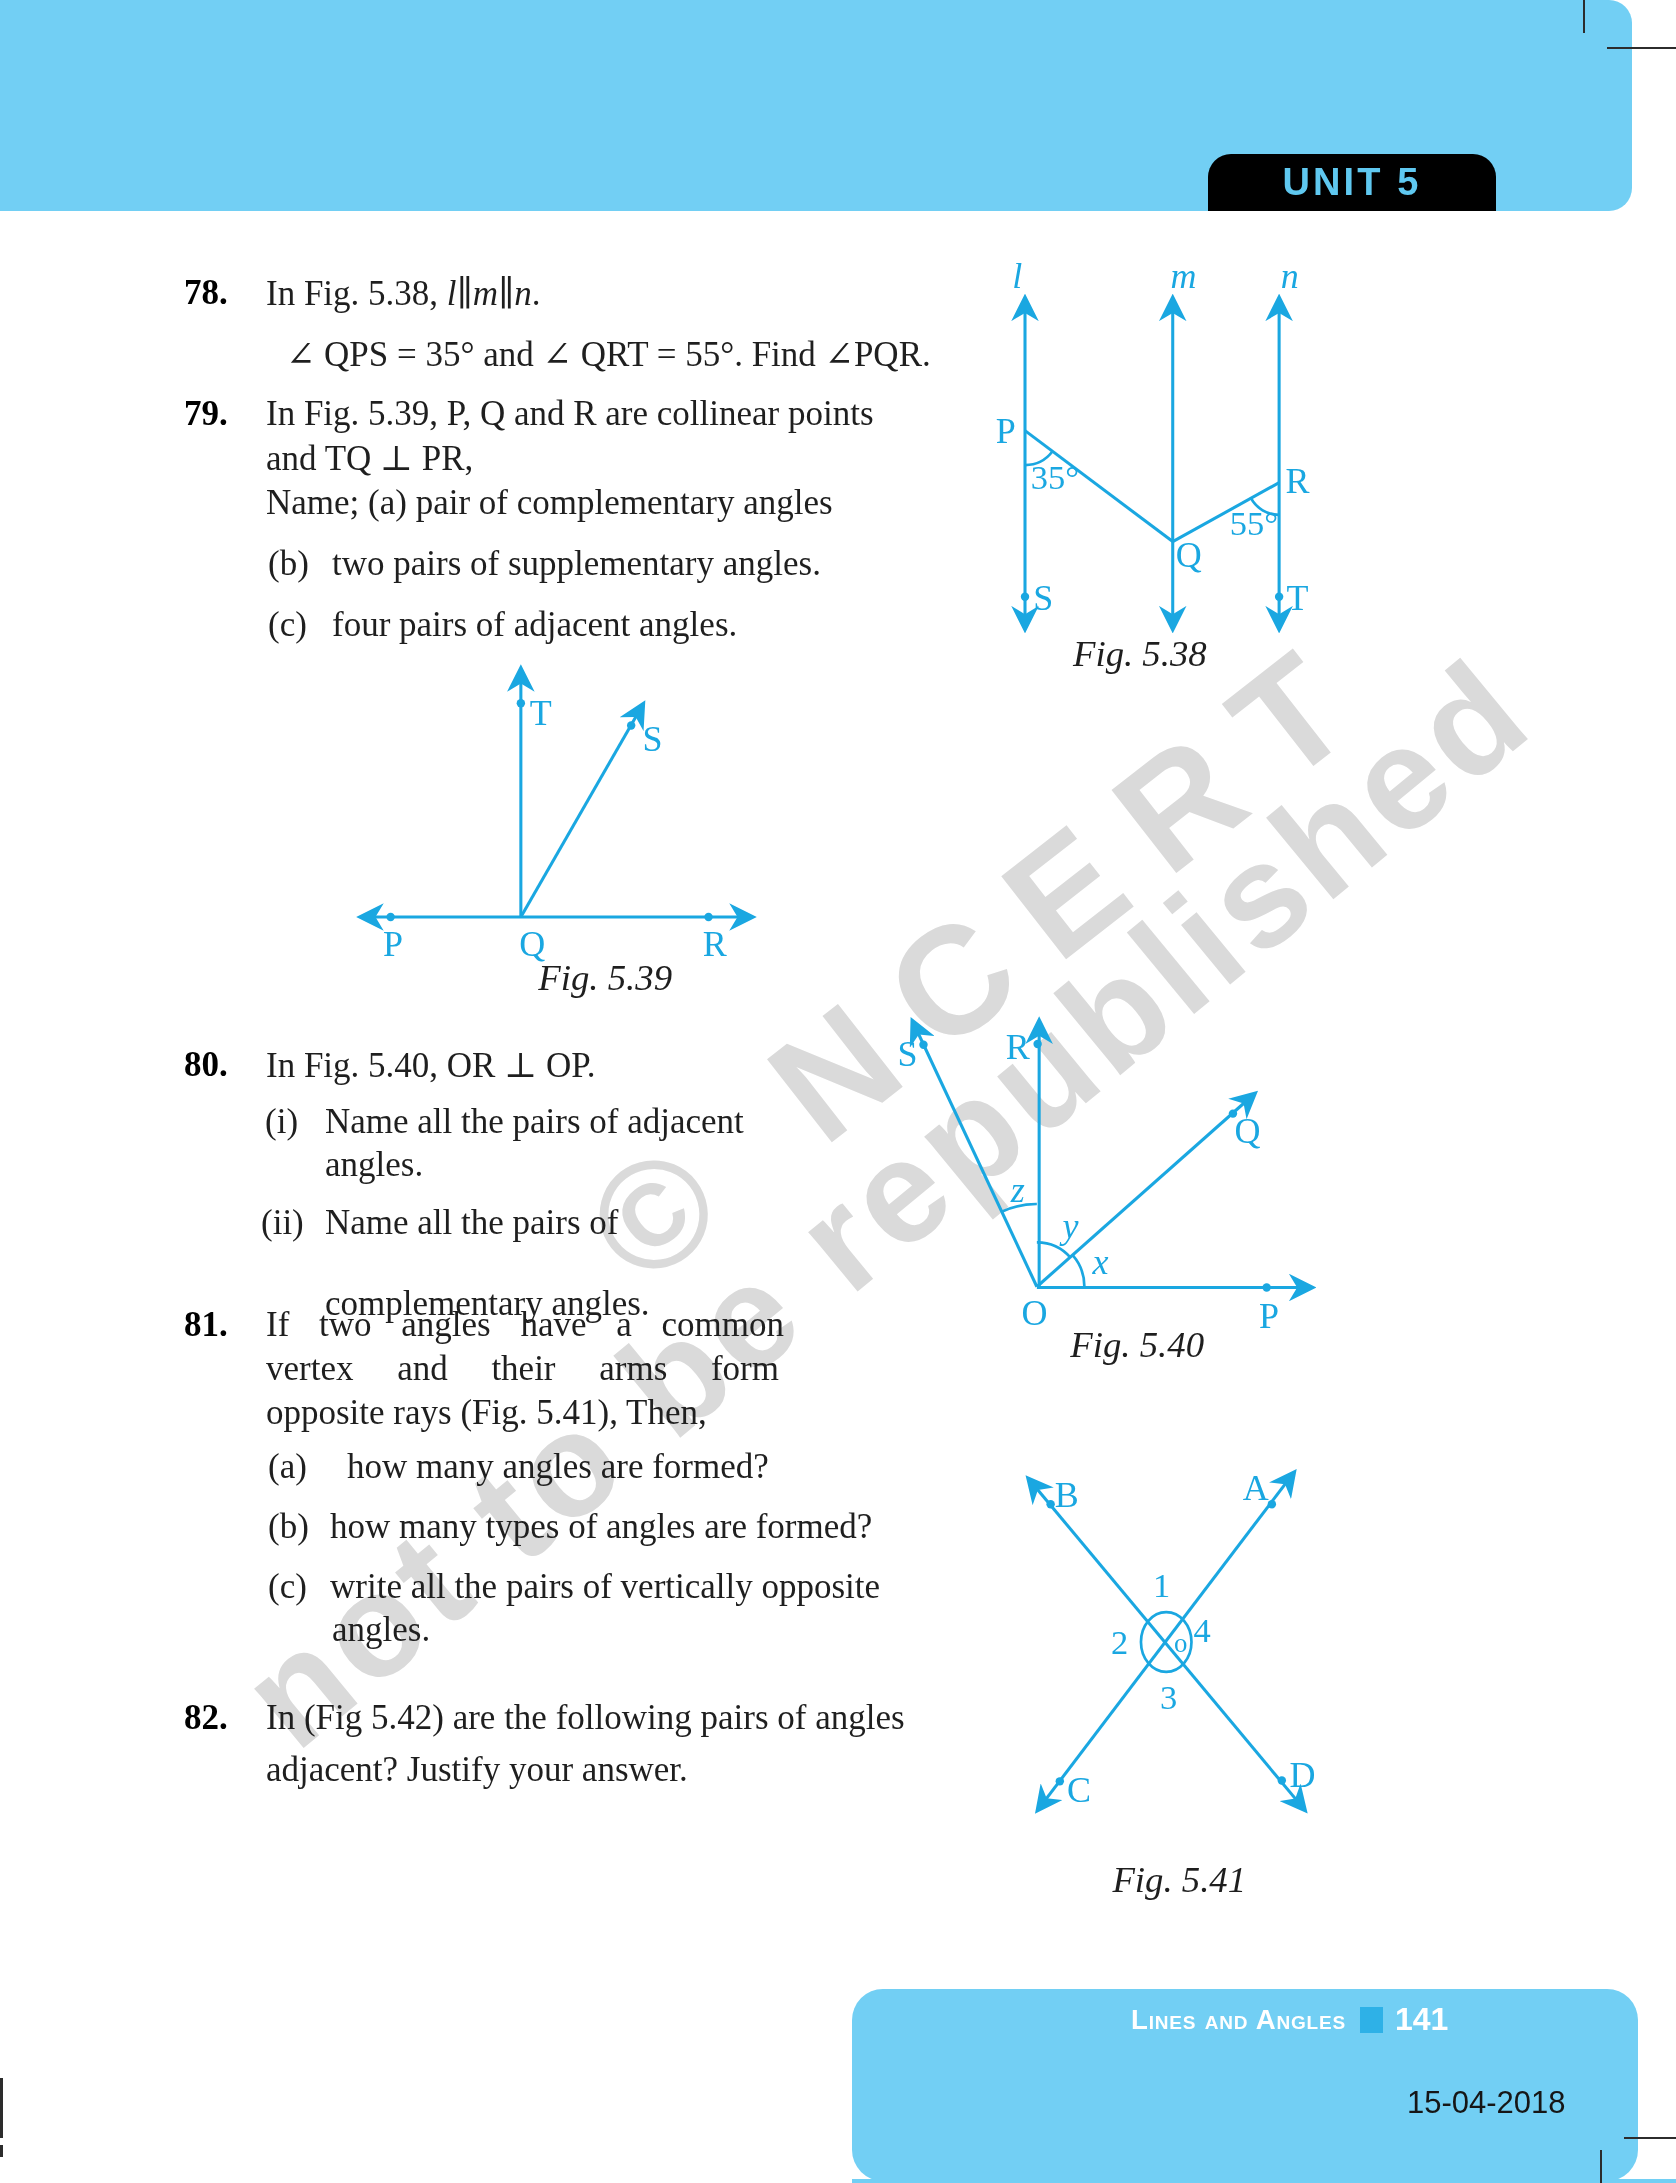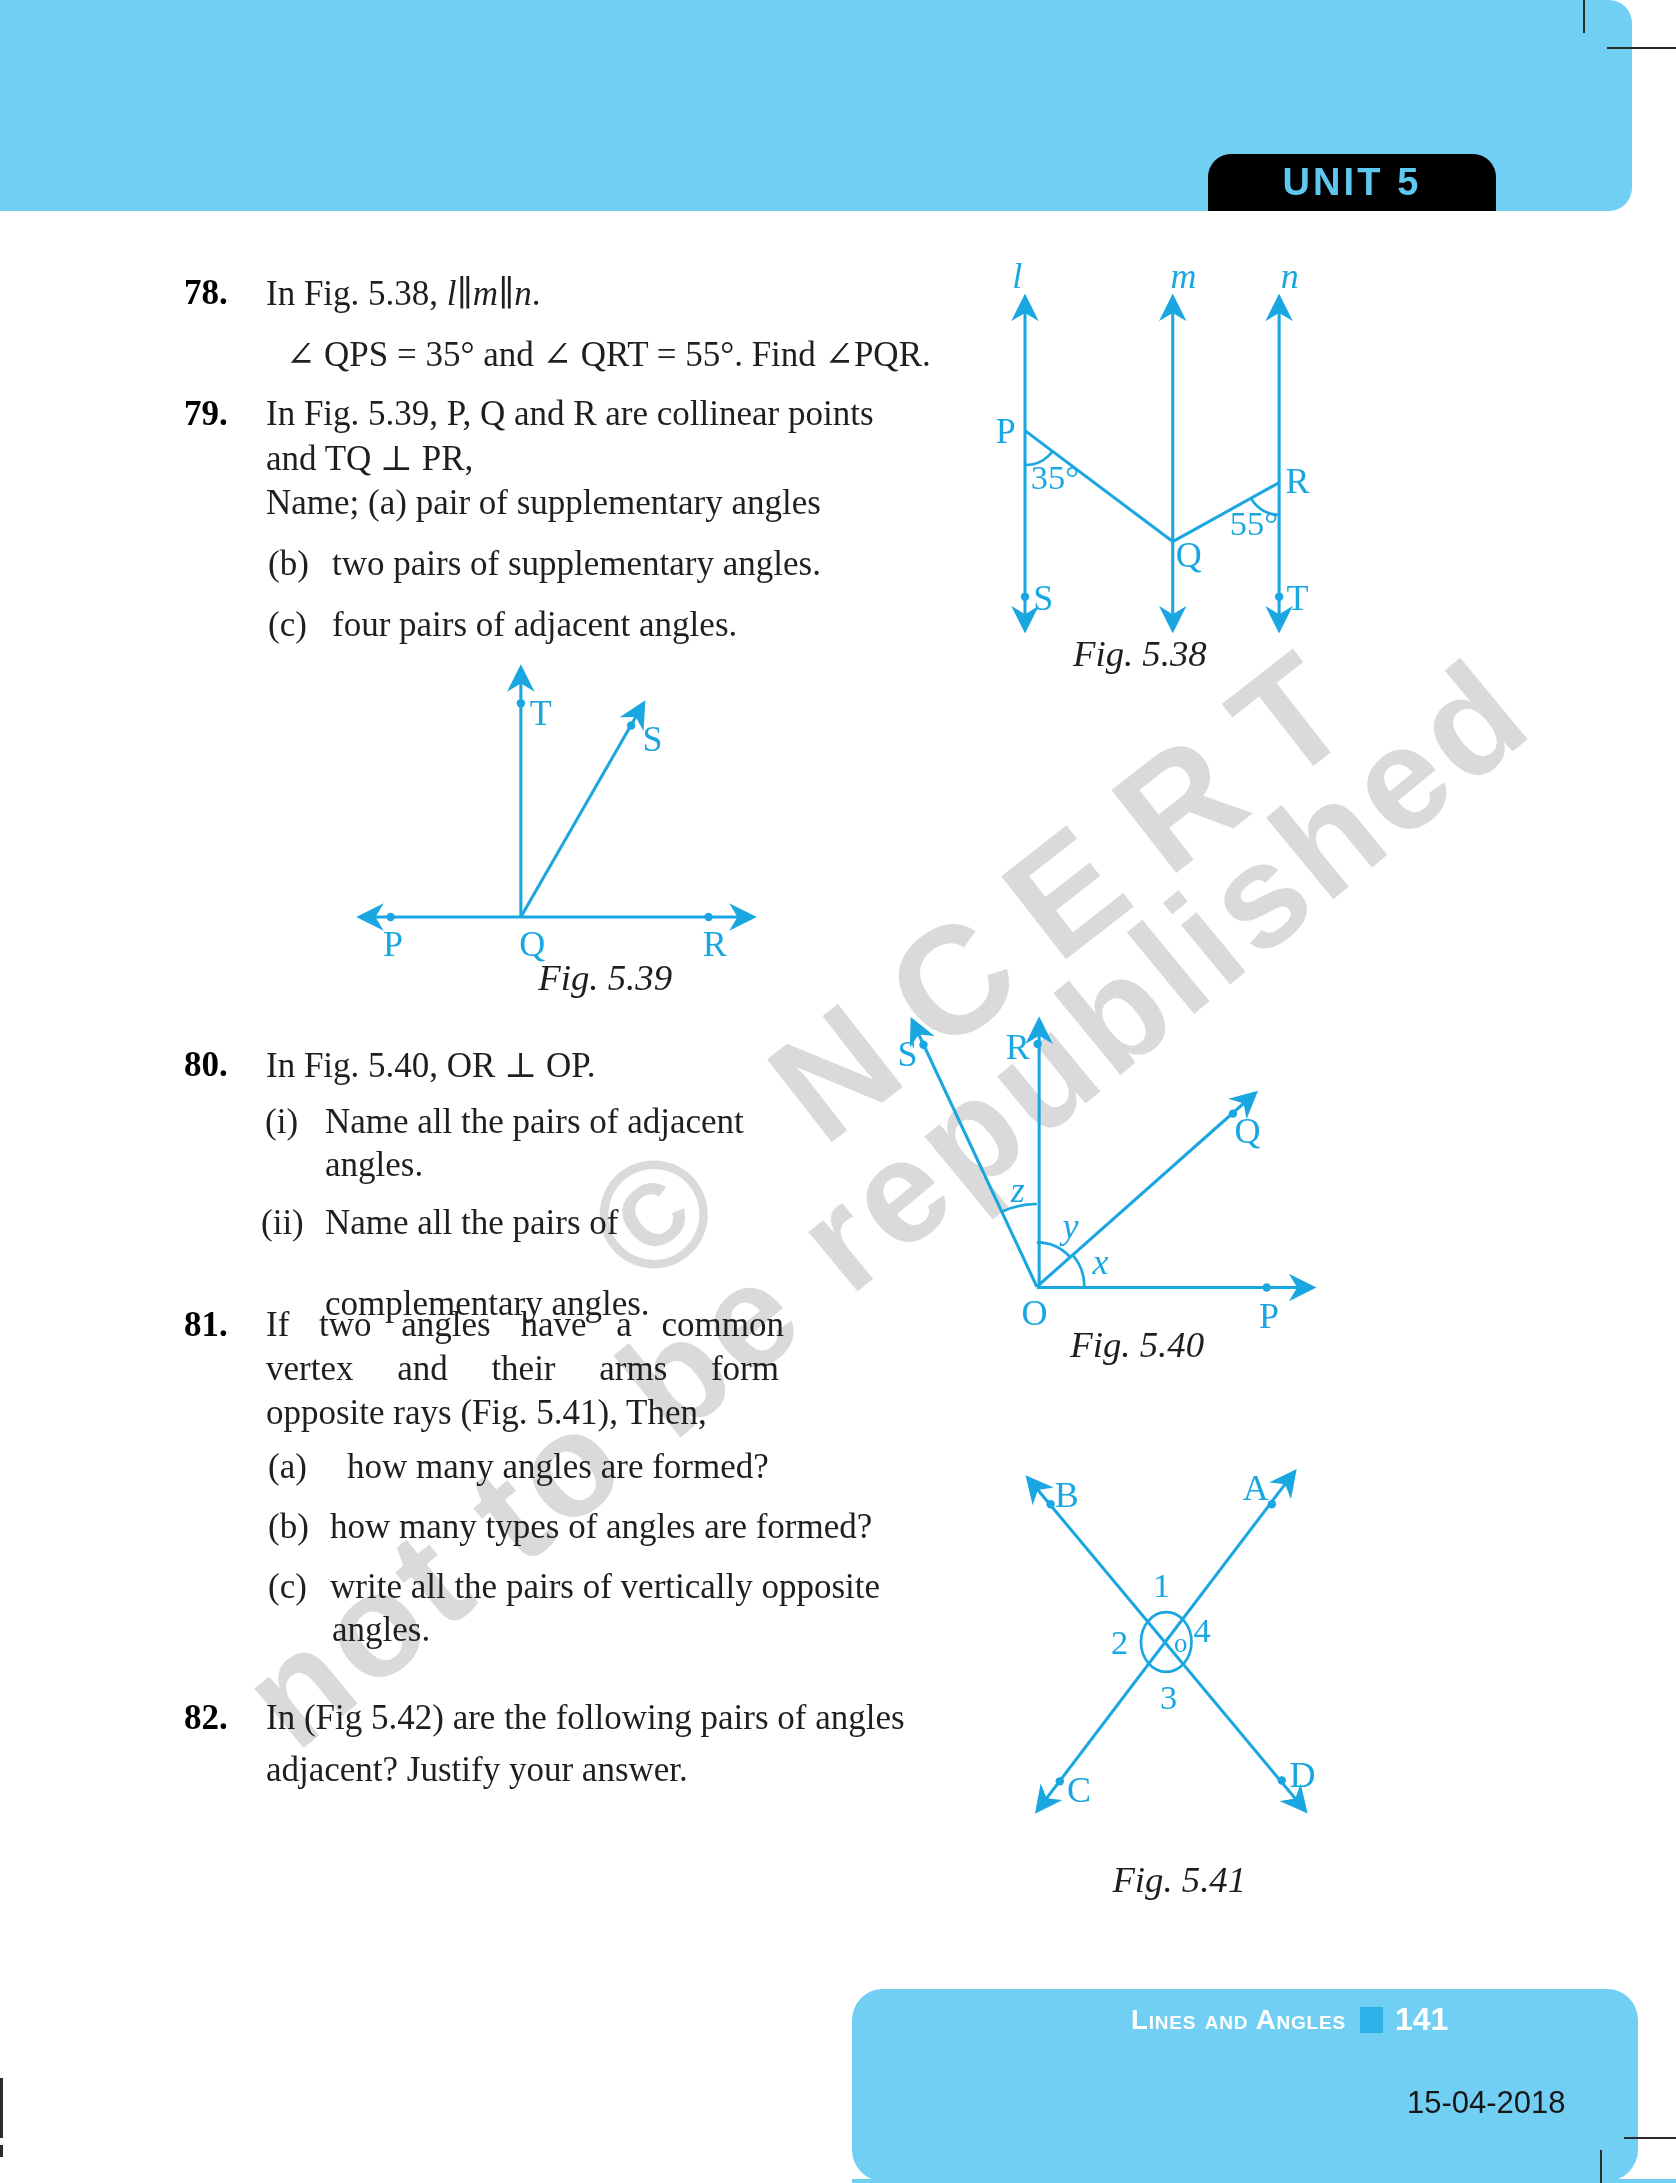--- a/index.html
+++ b/index.html
@@ -59,21 +59,21 @@
     <span>UNIT 5</span>
   </div>
 
   <div class="txt qnum" style="left:184px;top:273px;">78.</div>
   <div class="txt" style="left:266px;top:273px;"><span>In Fig. 5.38, </span><span class="it">l</span><span>∥</span><span class="it">m</span><span>∥</span><span class="it">n</span><span>.</span></div>
   <div class="txt" style="left:266px;top:334px;margin-left:20px;">∠ QPS = 35° and ∠ QRT = 55°. Find ∠PQR.</div>
 
   <div class="txt qnum" style="left:184px;top:394px;">79.</div>
   <div class="txt" style="left:266px;top:394px;">In Fig. 5.39, P, Q and R are collinear points</div>
   <div class="txt" style="left:266px;top:438px;">and TQ ⊥ PR,</div>
-  <div class="txt" style="left:266px;top:483px;">Name; (a) pair of supplementary angles</div>
+  <div class="txt" style="left:266px;top:483px;">Name; (a) pair of complementary angles</div>
   <div class="txt" style="left:268px;top:544px;">(b)</div>
   <div class="txt" style="left:332px;top:544px;">two pairs of supplementary angles.</div>
   <div class="txt" style="left:268px;top:605px;">(c)</div>
   <div class="txt" style="left:332px;top:605px;">four pairs of adjacent angles.</div>
 
   <div class="txt qnum" style="left:184px;top:1045px;">80.</div>
   <div class="txt" style="left:266px;top:1045px;">In Fig. 5.40, OR ⊥ OP.</div>
   <div class="txt" style="left:265px;top:1102px;">(i)</div>
   <div class="txt" style="left:325px;top:1102px;">Name all the pairs of adjacent</div>
   <div class="txt" style="left:325px;top:1145px;">angles.</div>

